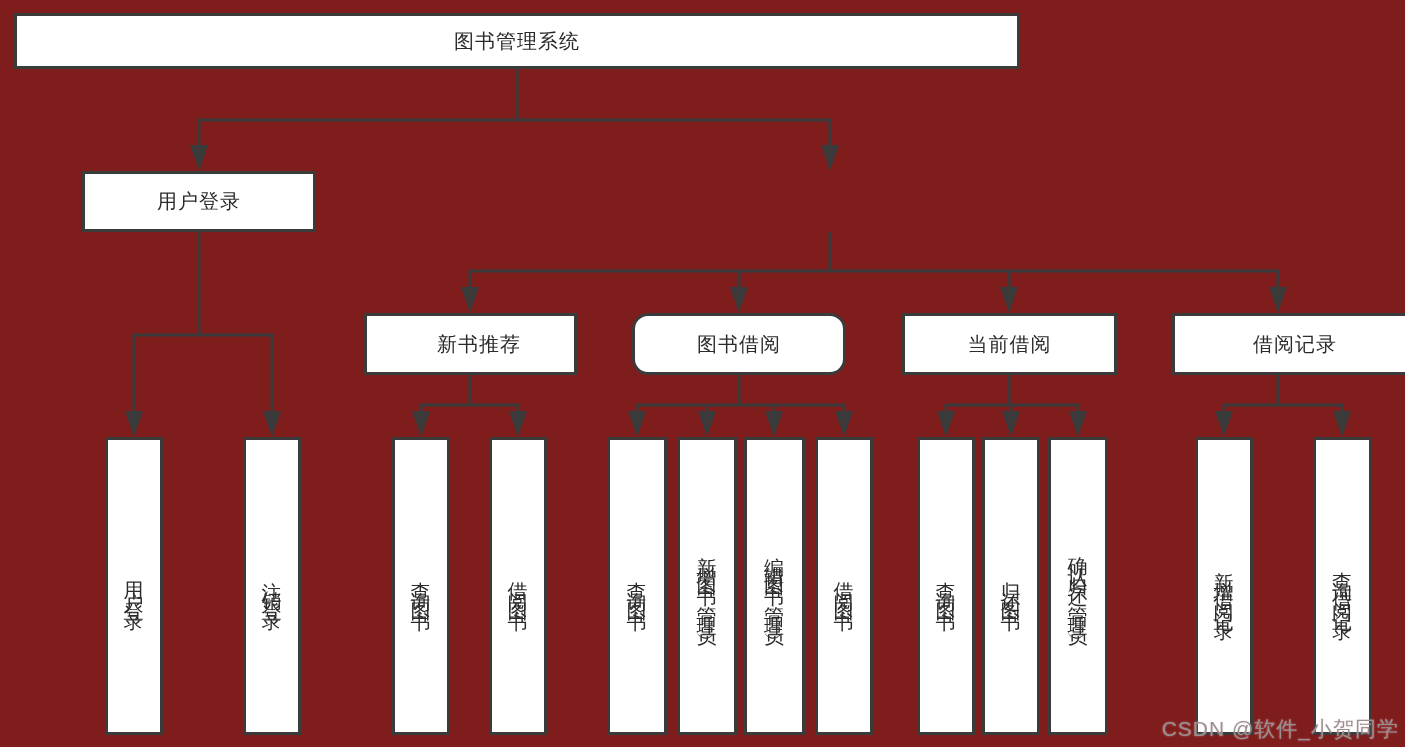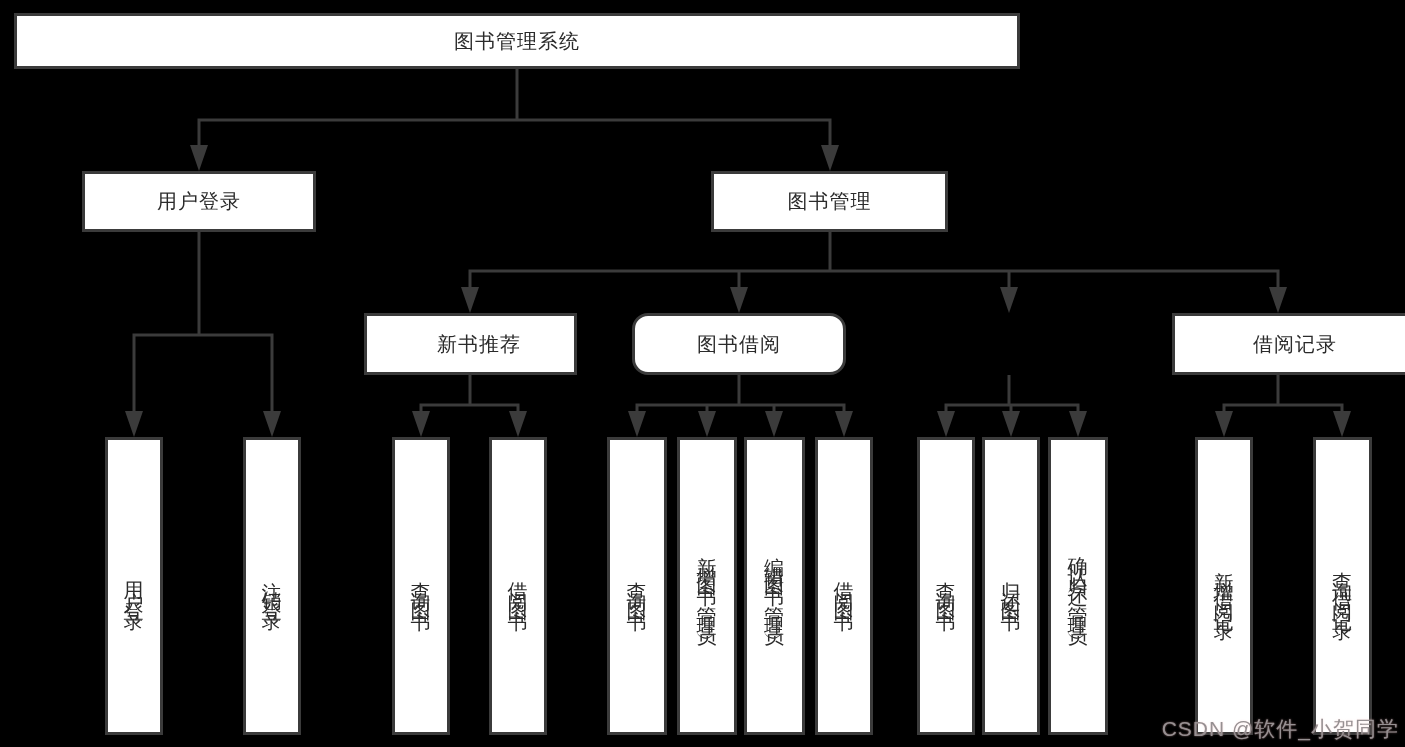--- a/index.html
+++ b/index.html
@@ -1,21 +1,21 @@
 <!DOCTYPE html>
 <html><head>
 <meta charset="utf-8">
 <title>图书管理系统</title>
 <style>
   html, body { margin: 0; padding: 0; background: #ffffff; }
   .canvas {
     position: relative;
     width: 1405px;
     height: 747px;
-    background: #000000;
+    background: #7f1d1d;
     font-family: "Liberation Sans", "DejaVu Sans", sans-serif;
     color: #2b2b2b;
     overflow: hidden;
   }
   svg.edges {
     position: absolute;
     left: 0; top: 0;
     width: 1405px; height: 747px;
     z-index: 1;
   }
@@ -112,24 +112,24 @@
       <path d="M1278 375 V405"></path>
       <path d="M1224 413 V405 H1342 V413"></path>
       <polygon points="1215,411 1233,411 1224,437"></polygon>
       <polygon points="1333,411 1351,411 1342,437"></polygon>
     </g>
   </svg>
 
   <div class="box" style="left:14px; top:13px; width:1006px; height:56px;">图书管理系统</div>
 
   <div class="box" style="left:82px; top:171px; width:234px; height:61px;">用户登录</div>
-  <div class="box" style="left:711px; top:171px; width:237px; height:61px;">图书管理</div>
 
   <div class="box" style="left:364px; top:313px; width:213px; height:62px;padding-left:17px;">新书推荐</div>
   <div class="box" style="left:632px; top:313px; width:214px; height:62px;border-radius:16px;">图书借阅</div>
+  <div class="box" style="left:902px; top:313px; width:215px; height:62px;">当前借阅</div>
   <div class="box" style="left:1172px; top:313px; width:246px; height:62px;">借阅记录</div>
 
   <div class="box" style="left:105px; top:437px; width:58px; height:298px;">
     <span class="vtext">用户登录</span>
   </div>
   <div class="box" style="left:243px; top:437px; width:58px; height:298px;">
     <span class="vtext">注销登录</span>
   </div>
 
   <div class="box" style="left:392px; top:437px; width:58px; height:298px;">

